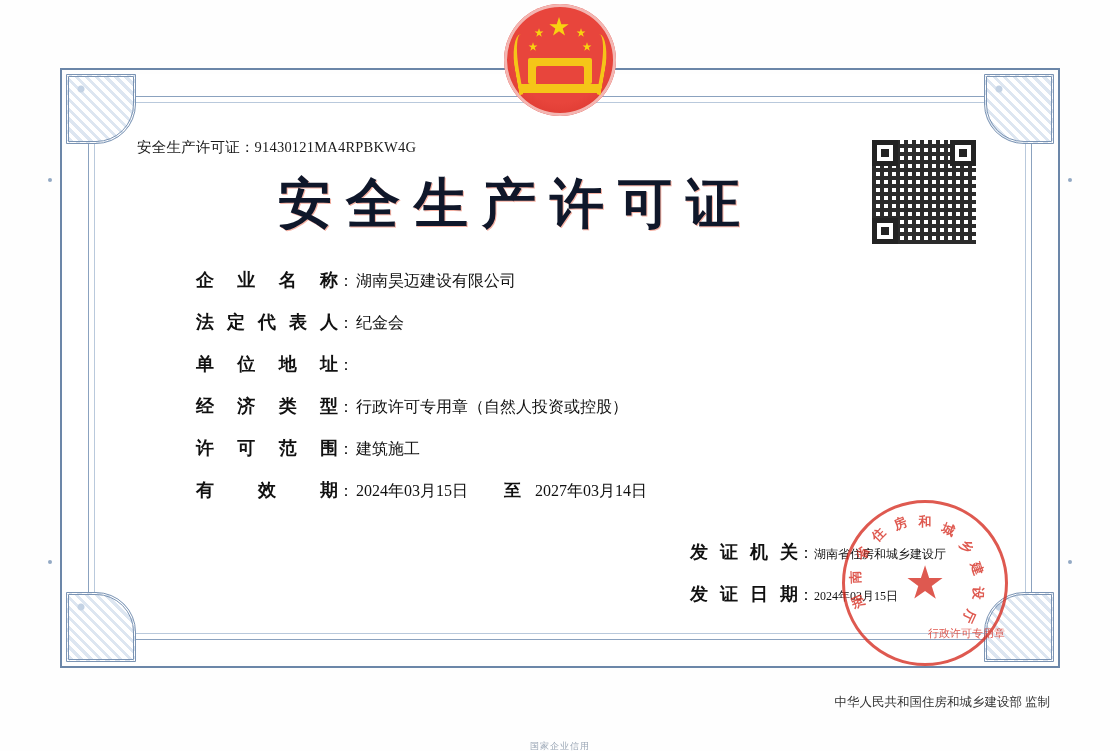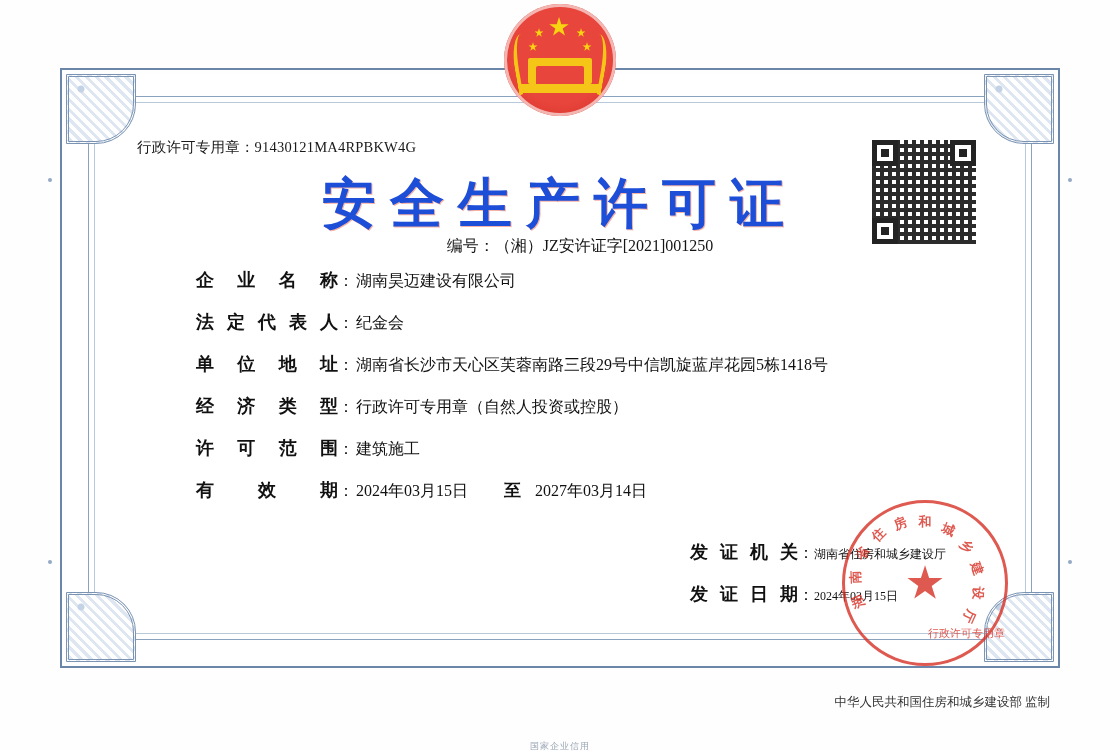--- a/index.html
+++ b/index.html
@@ -137,27 +137,27 @@
     left: 137px; top: 138px;
     font-size: 14.5px;
     color: #1a1a1a;
     letter-spacing: 0.2px;
     white-space: nowrap;
   }
 
   .title {
     position: absolute;
     left: 0; top: 168px;
-    width: 1120px;
+    width: 1032px;
     text-align: center;
     font-family: "DejaVu Sans", "Liberation Sans", sans-serif;
     font-size: 54px;
     font-weight: bold;
     letter-spacing: 14px;
-    color: #1d4ed8;
+    color: #0f172a;
     text-shadow: 1px 1px 0 #f6b2a4;
   }
 
   .serial {
     position: absolute;
     left: 0; top: 236px;
     width: 1120px;
     text-align: center;
     font-size: 16px;
     color: #141414;
@@ -355,26 +355,25 @@
     <div class="emblem-base"></div>
   </div>
 
   <div class="qr">
     <div class="qr-eye e1"></div>
     <div class="qr-eye e2"></div>
     <div class="qr-eye e3"></div>
   </div>
 
   <div class="credit-code">
-    <span>行政许可专用章：</span><span>91430121MA4RPBKW4G</span>
+    <span>安全生产许可证：</span><span>91430121MA4RPBKW4G</span>
   </div>
 
   <div class="title">安全生产许可证</div>
 
-  <div class="serial">编号：（湘）JZ安许证字[2021]001250</div>
 
   <div class="fields">
 
     <div class="field-row">
       <span class="field-label">
         <span>企</span>
         <span>业</span>
         <span>名</span>
         <span>称</span>
       </span>
@@ -395,21 +394,20 @@
     </div>
 
     <div class="field-row">
       <span class="field-label">
         <span>单</span>
         <span>位</span>
         <span>地</span>
         <span>址</span>
       </span>
       <span class="field-colon">：</span>
-      <span class="field-value">湖南省长沙市天心区芙蓉南路三段29号中信凯旋蓝岸花园5栋1418号</span>
     </div>
 
     <div class="field-row">
       <span class="field-label">
         <span>经</span>
         <span>济</span>
         <span>类</span>
         <span>型</span>
       </span>
       <span class="field-colon">：</span>

